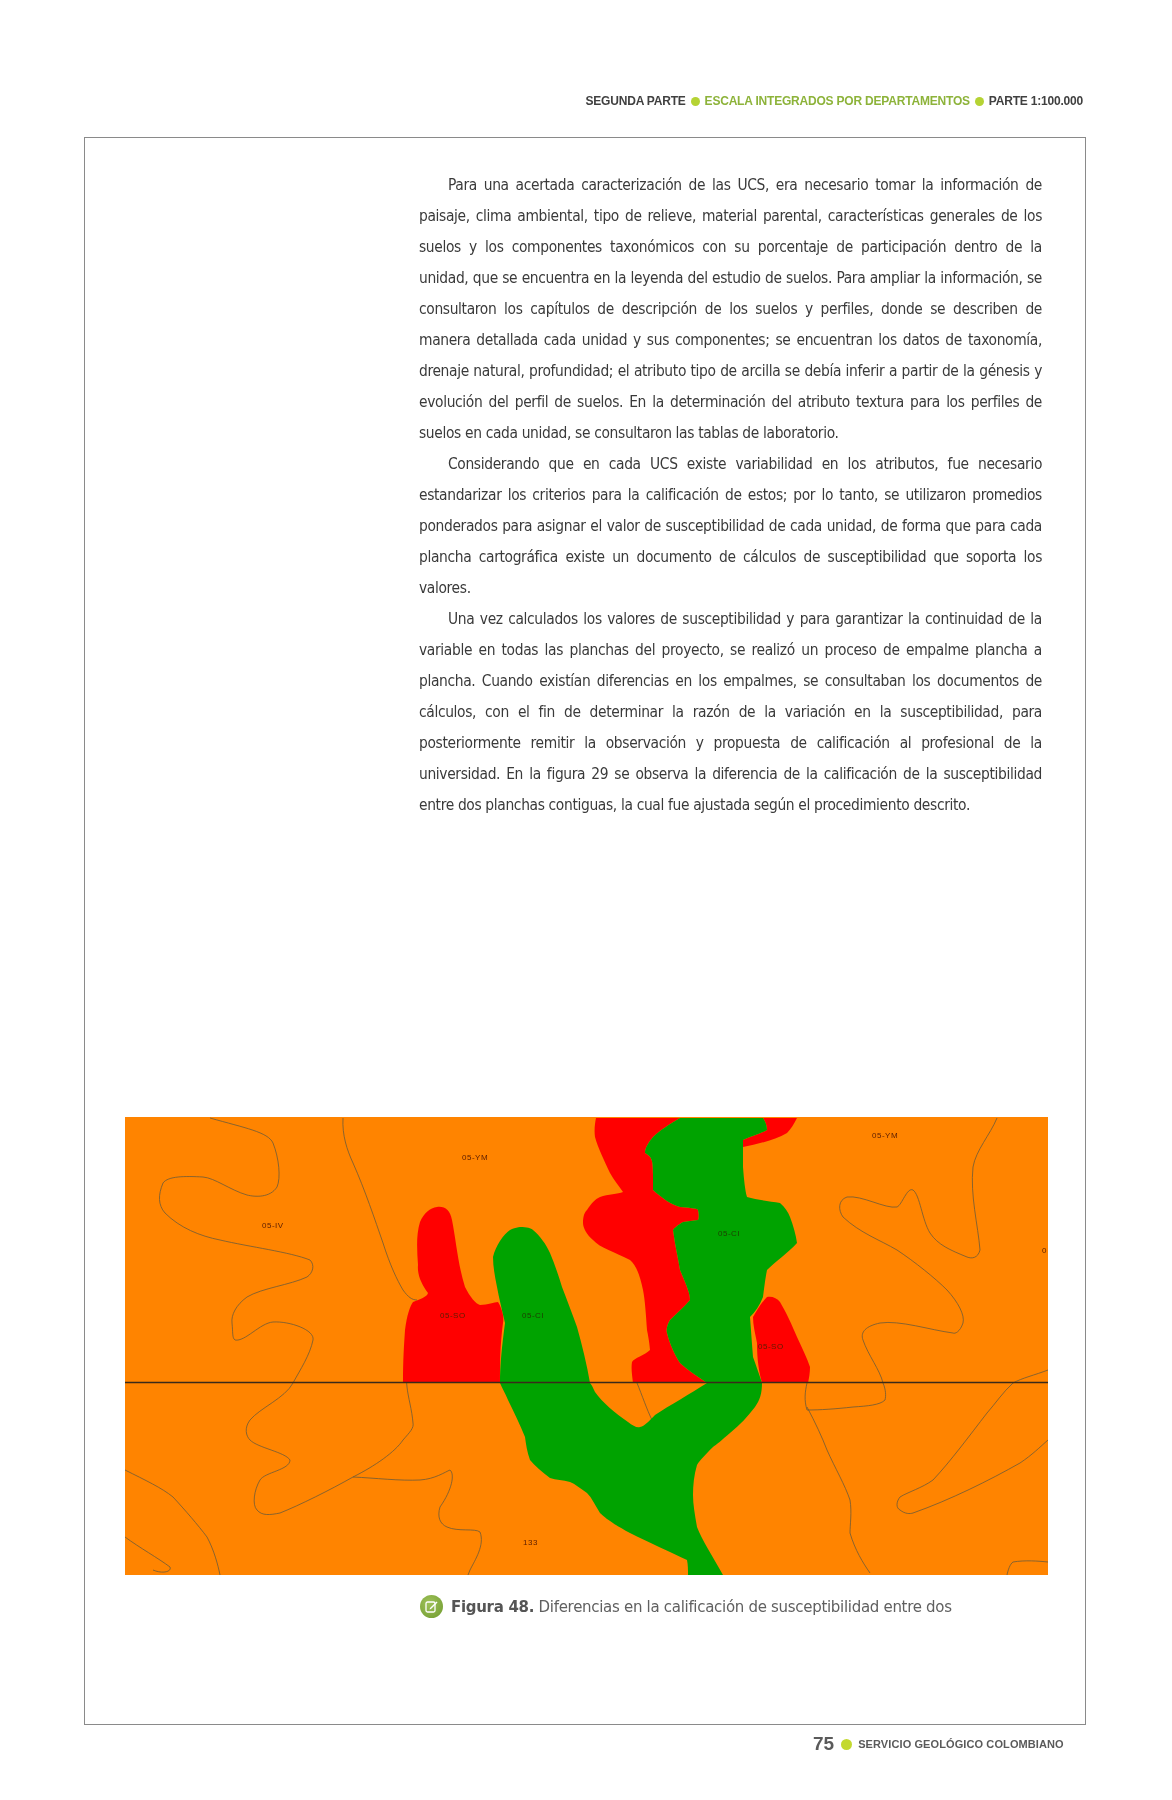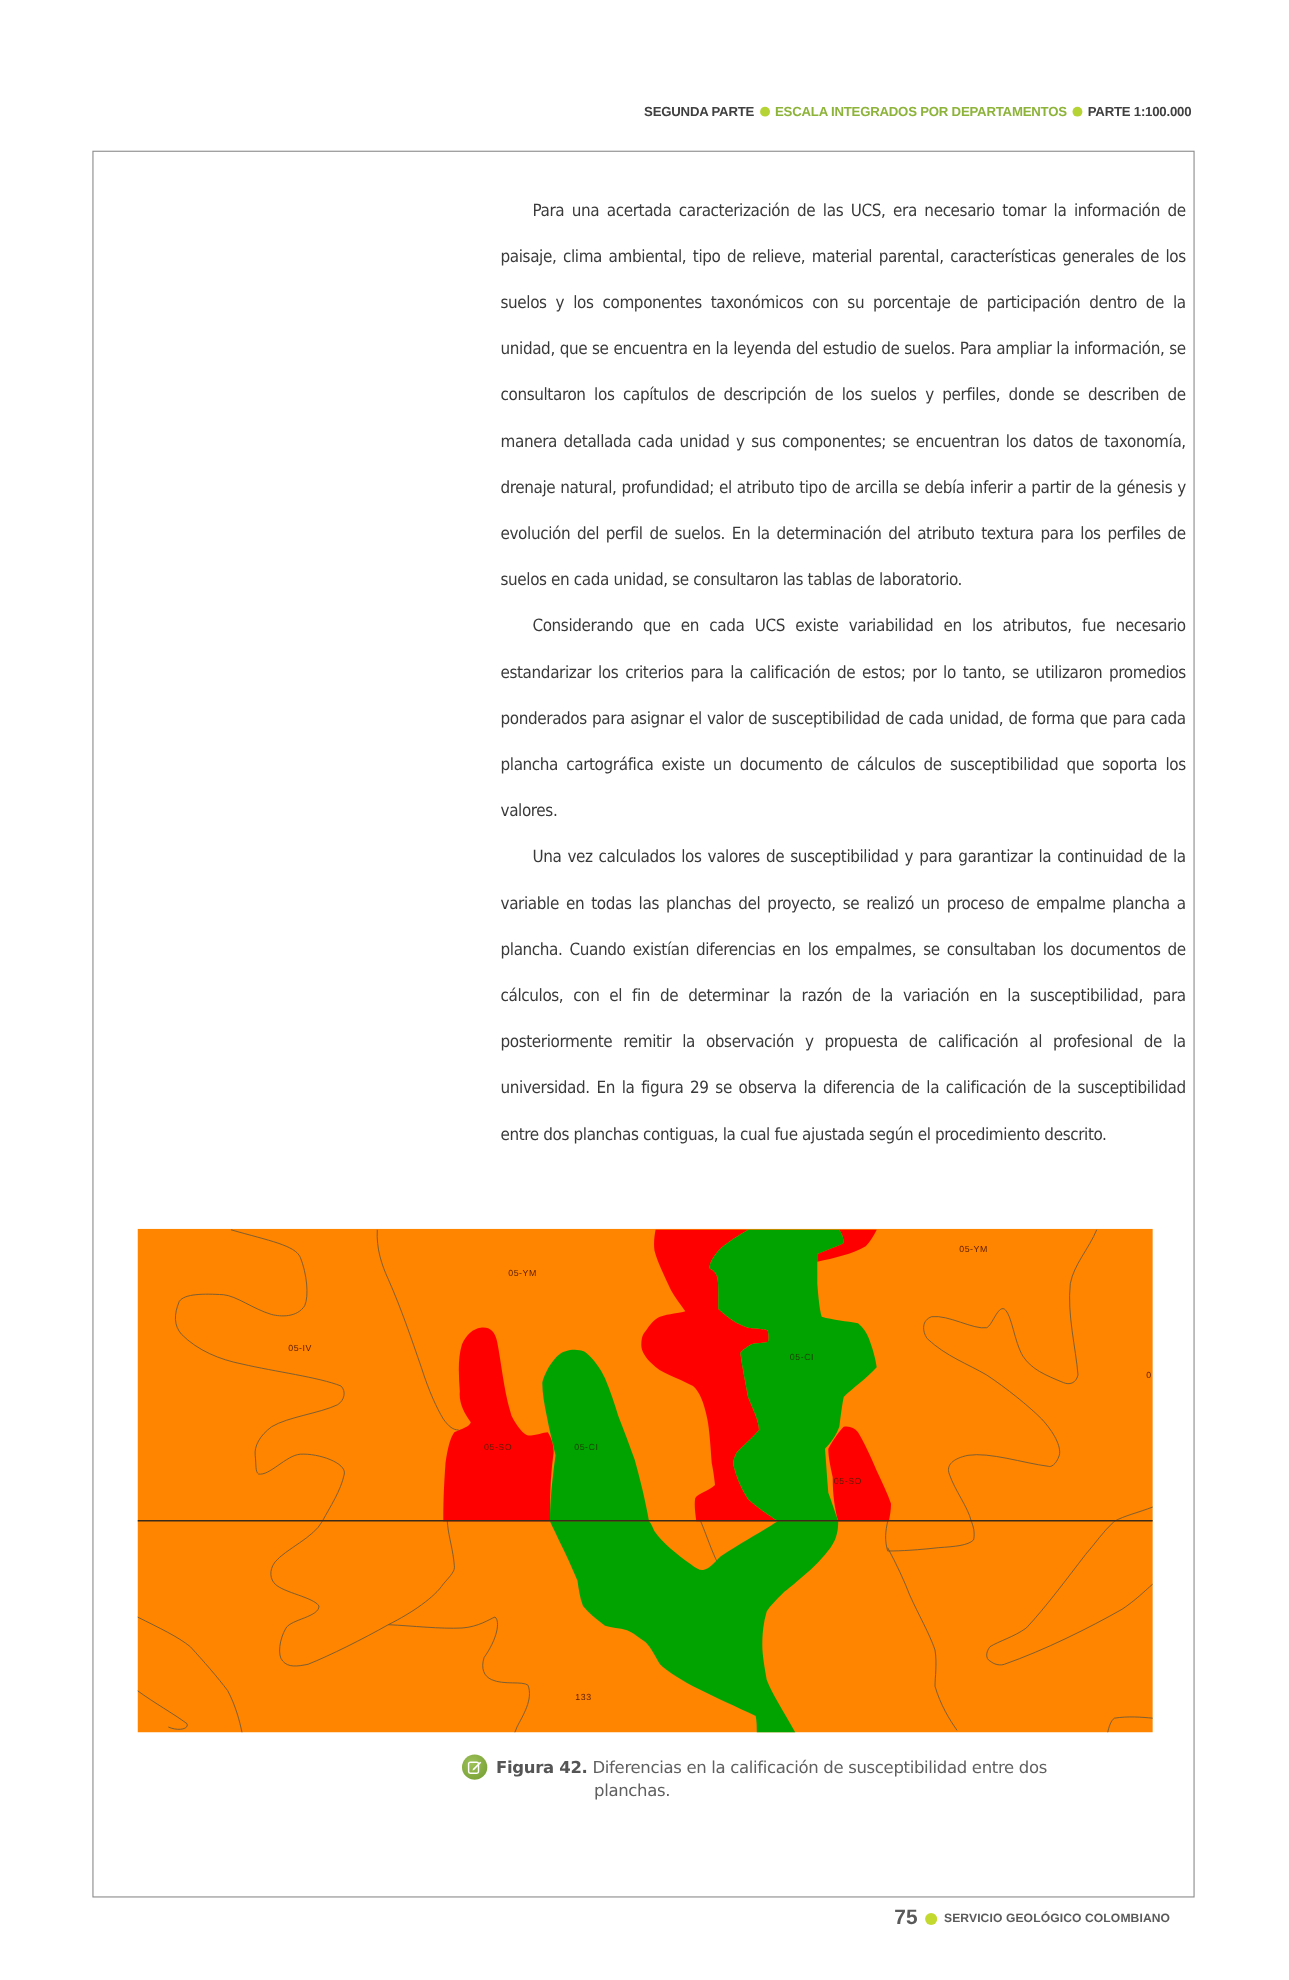--- a/index.html
+++ b/index.html
@@ -11,22 +11,22 @@
     letter-spacing: -0.2px; white-space: nowrap; display: flex; align-items: center; }
   .rh-gray { color: #404040; }
   .rh-green { color: #8db33a; }
   .dot { display: inline-block; width: 9px; height: 9px; border-radius: 50%;
     background: #b5d334; margin: 0 5px; }
 
   .frame { position: absolute; left: 84px; top: 137px; width: 1002px; height: 1588px;
     border: 1px solid #8a8a8a; box-sizing: border-box; }
 
   .body-text { position: absolute; left: 419px; top: 170px; width: 623px;
-    font-family: "DejaVu Sans", sans-serif; font-size: 15.4px; line-height: 42px;
-    color: #3a3a3a; letter-spacing: -0.35px; margin-left: 36px; }
+    font-family: "DejaVu Sans", sans-serif; font-size: 15.4px; line-height: 31px;
+    color: #3a3a3a; letter-spacing: -0.35px; }
   .body-text p { margin: 0; text-align: justify; text-indent: 29px;
     font-stretch: condensed; }
 
   .map-figure { position: absolute; left: 125px; top: 1117px; width: 923px; height: 458px; }
   .map-figure svg { display: block; }
   .map-label { font-family: "Liberation Sans", sans-serif; font-size: 8px; fill: #5a1d00; letter-spacing: 0.5px; }
   .map-label.dark { fill: #1d3d00; }
 
   .caption { position: absolute; left: 420px; top: 1595px; width: 600px; }
   .caption-icon { position: absolute; left: 0; top: 0; width: 23px; height: 23px;
@@ -113,23 +113,22 @@
 </div>
 
 <div class="caption">
   <span class="caption-icon">
     <svg width="15" height="15" viewBox="0 0 15 15" xmlns="http://www.w3.org/2000/svg">
       <rect x="2" y="3" width="9" height="10" rx="1.5" fill="none" stroke="#ffffff" stroke-width="1.3"></rect>
       <path d="M6 9 L12.5 2.5 L13.5 3.5 L7 10 L5.5 10.5 Z" fill="#ffffff"></path>
     </svg>
   </span>
   <div class="caption-text">
-    <span class="fig-num">Figura 42.</span>
+    <span class="fig-num">Figura 48.</span>
     <span>Diferencias en la calificación de susceptibilidad entre dos</span>
-    <span class="caption-line2">planchas.</span>
   </div>
 </div>
 
 <div class="footer">
   <span class="page-num">75</span>
   <span class="dot"></span>
   <span class="publisher">SERVICIO GEOLÓGICO COLOMBIANO</span>
 </div>
 
 </body></html>

